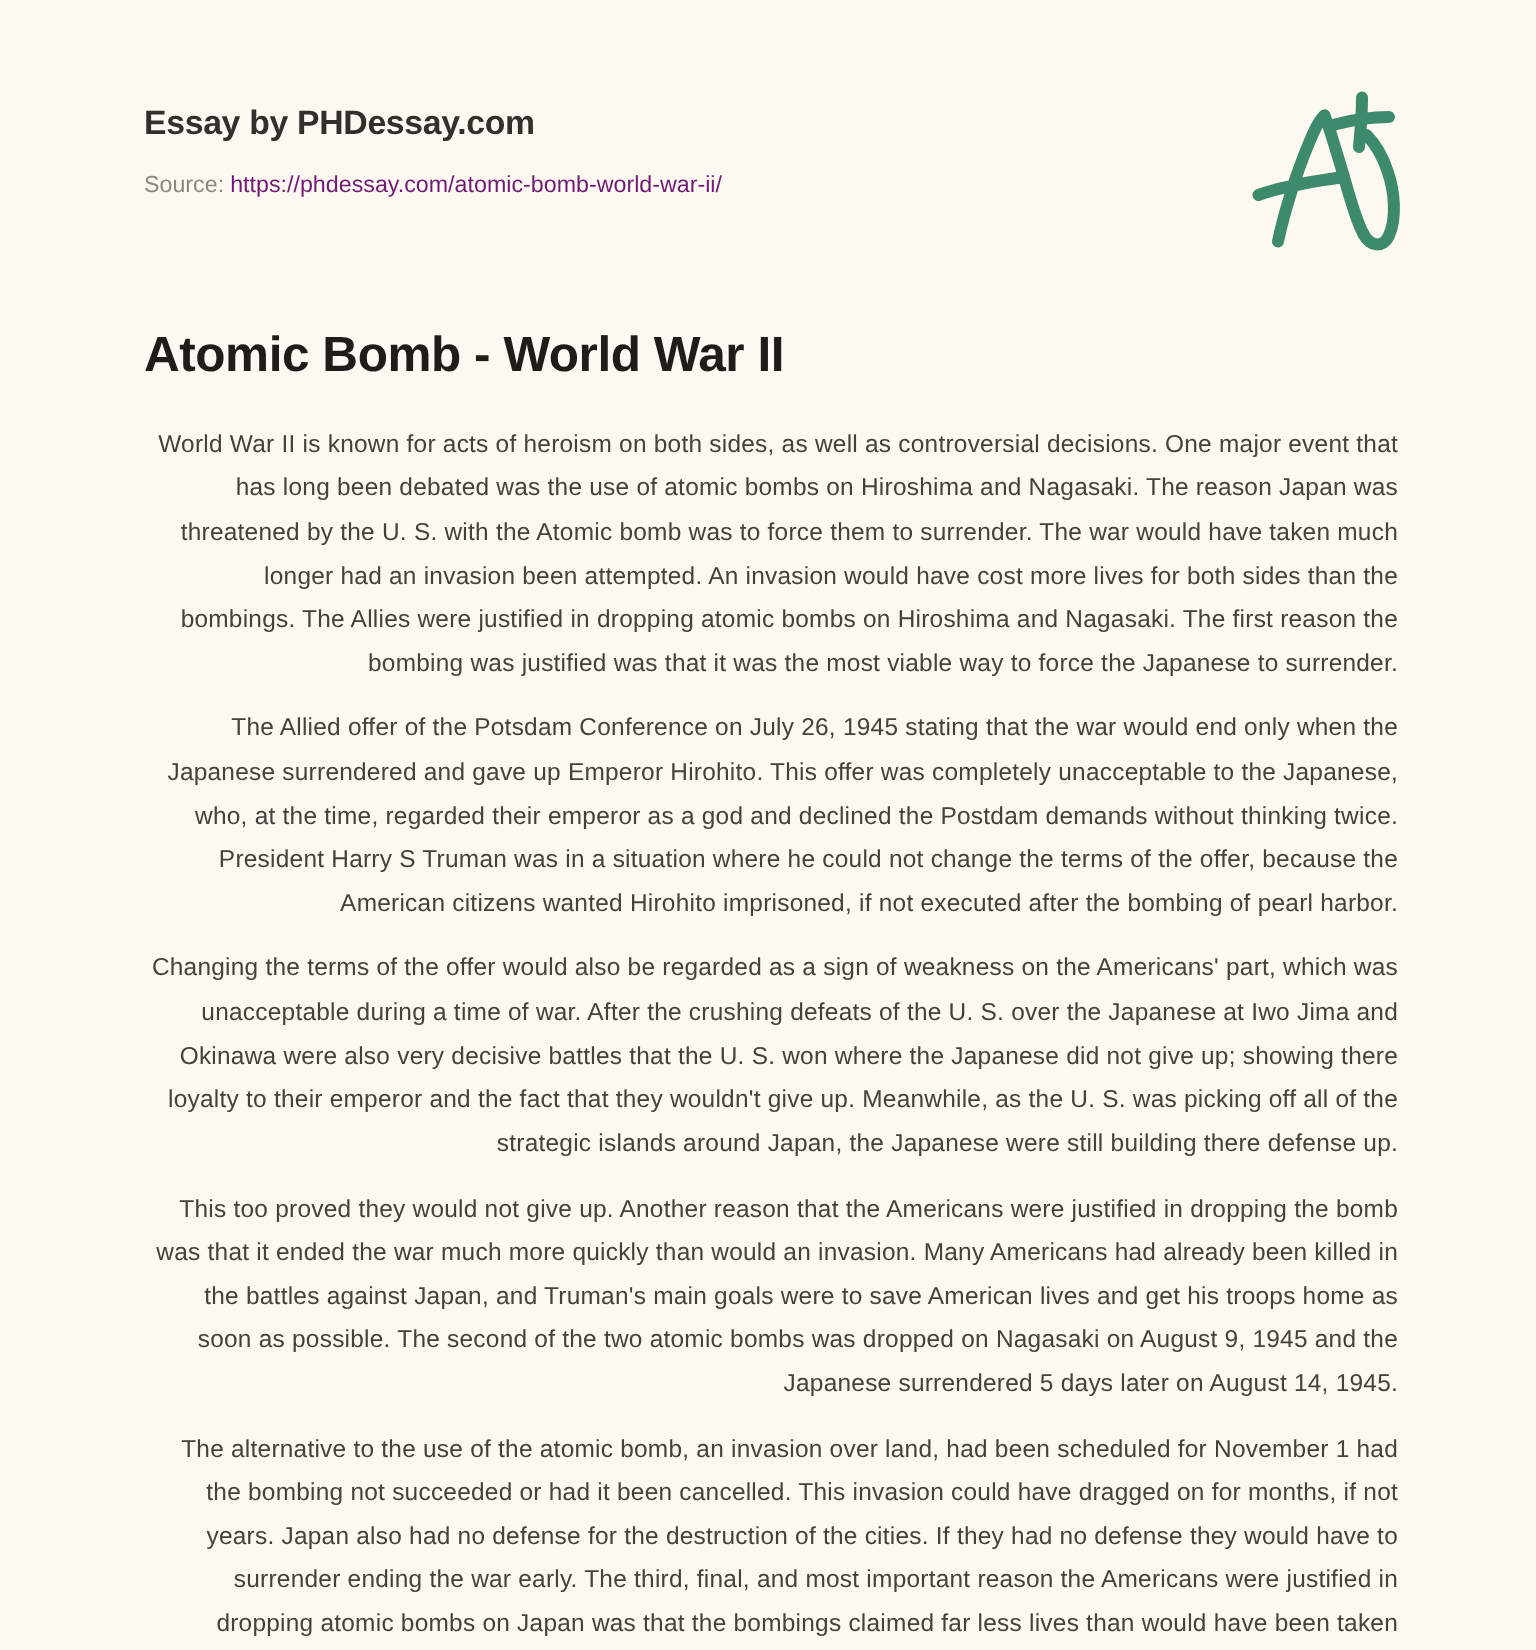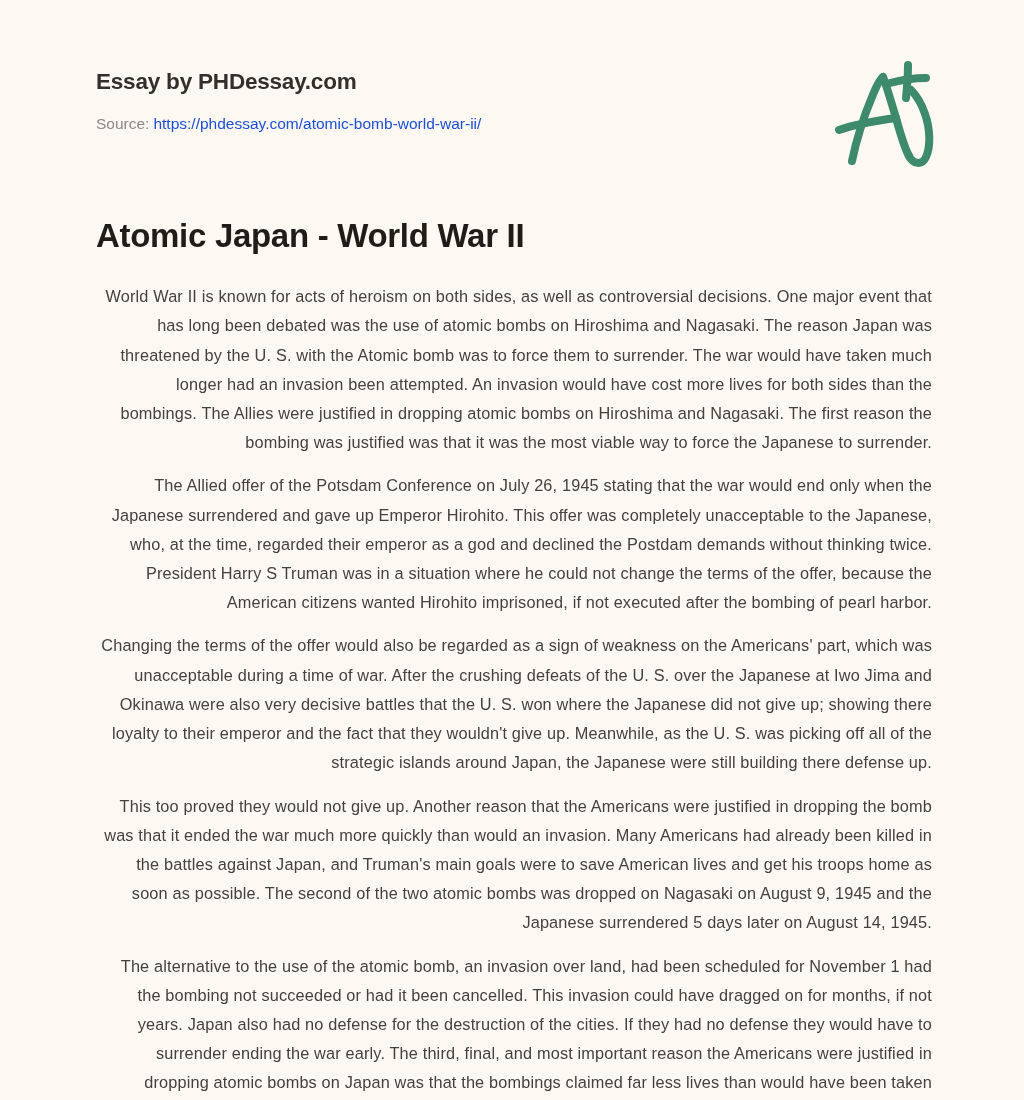--- a/index.html
+++ b/index.html
@@ -56,21 +56,21 @@
     line-height: 1.3;
     white-space: nowrap;
   }
 
   .source-label {
     color: #8b8880;
     text-align: right;
   }
 
   .source-url {
-    color: #1d4ed8;
+    color: #701a75;
     text-decoration: none;
     margin-left: 4px;
   }
 
   
   .logo {
     position: absolute;
     left: 812px;
     top: 52px;
     width: 130px;
@@ -143,21 +143,21 @@
           <path d="M96 13 C96 24 95 36 94 46" stroke-width="8"></path>
 
           <path d="M78 31 C89 28 103 26 114 26" stroke-width="8"></path>
         </g>
       </svg>
     </div>
 
   </div>
 
   <div class="article">
-    <h1 class="article-title">Atomic Japan - World War II</h1>
+    <h1 class="article-title">Atomic Bomb - World War II</h1>
 
     <div class="article-body">
       <p>World War II is known for acts of heroism on both sides, as well as controversial decisions. One major event that has long been debated was the use of atomic bombs on Hiroshima and Nagasaki. The reason Japan was threatened by the U. S. with the Atomic bomb was to force them to surrender. The war would have taken much longer had an invasion been attempted. An invasion would have cost more lives for both sides than the bombings. The Allies were justified in dropping atomic bombs on Hiroshima and Nagasaki. The first reason the bombing was justified was that it was the most viable way to force the Japanese to surrender.</p>
       <p>The Allied offer of the Potsdam Conference on July 26, 1945 stating that the war would end only when the Japanese surrendered and gave up Emperor Hirohito. This offer was completely unacceptable to the Japanese, who, at the time, regarded their emperor as a god and declined the Postdam demands without thinking twice. President Harry S Truman was in a situation where he could not change the terms of the offer, because the American citizens wanted Hirohito imprisoned, if not executed after the bombing of pearl harbor.</p>
       <p>Changing the terms of the offer would also be regarded as a sign of weakness on the Americans' part, which was unacceptable during a time of war. After the crushing defeats of the U. S. over the Japanese at Iwo Jima and Okinawa were also very decisive battles that the U. S. won where the Japanese did not give up; showing there loyalty to their emperor and the fact that they wouldn't give up. Meanwhile, as the U. S. was picking off all of the strategic islands around Japan, the Japanese were still building there defense up.</p>
       <p>This too proved they would not give up. Another reason that the Americans were justified in dropping the bomb was that it ended the war much more quickly than would an invasion. Many Americans had already been killed in the battles against Japan, and Truman's main goals were to save American lives and get his troops home as soon as possible. The second of the two atomic bombs was dropped on Nagasaki on August 9, 1945 and the Japanese surrendered 5 days later on August 14, 1945.</p>
       <p>The alternative to the use of the atomic bomb, an invasion over land, had been scheduled for November 1 had the bombing not succeeded or had it been cancelled. This invasion could have dragged on for months, if not years. Japan also had no defense for the destruction of the cities. If they had no defense they would have to surrender ending the war early. The third, final, and most important reason the Americans were justified in dropping atomic bombs on Japan was that the bombings claimed far less lives than would have been taken during an invasion.</p>
 
     </div>
   </div>

